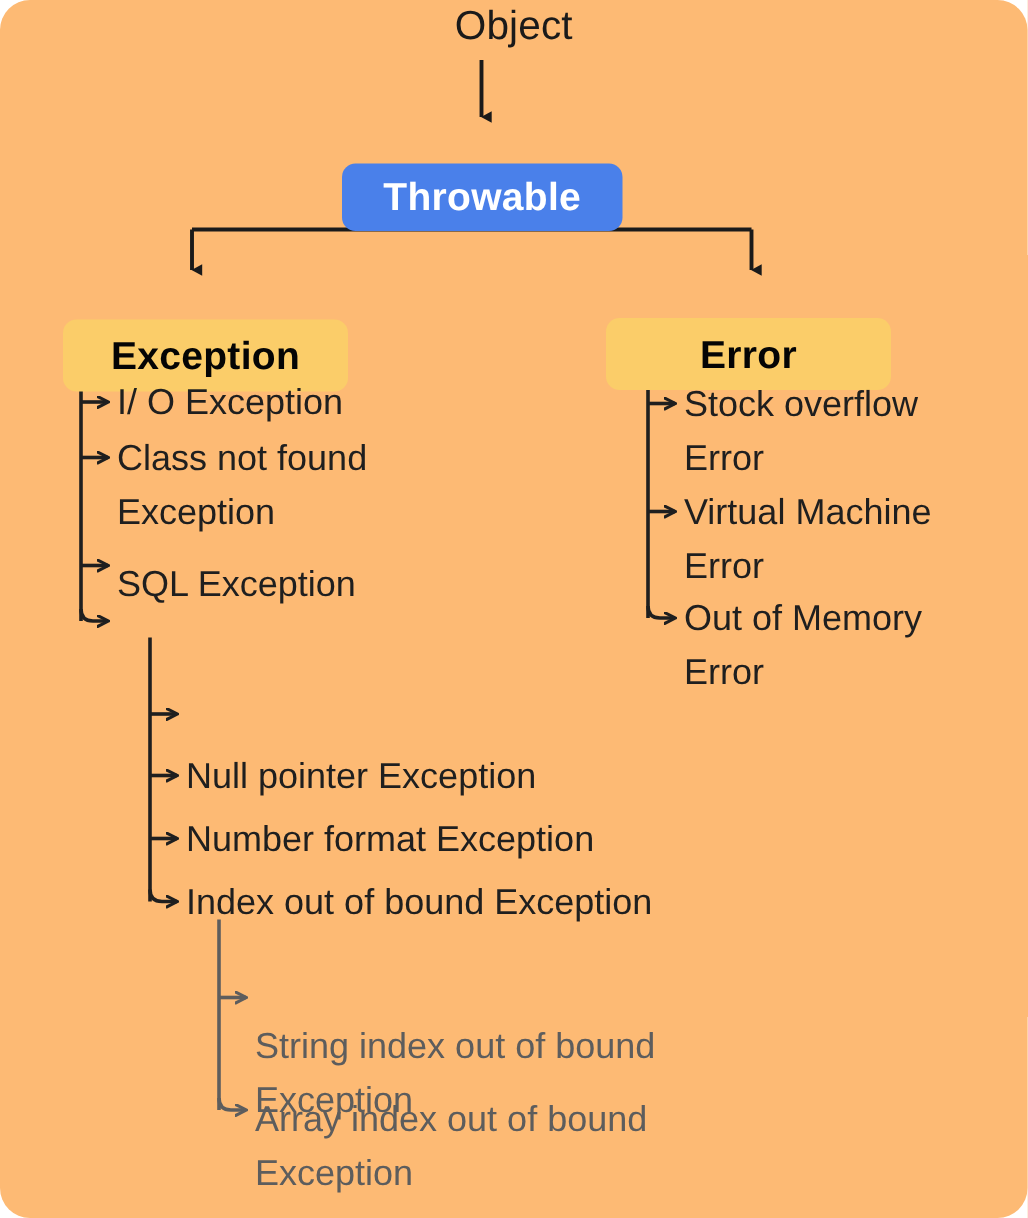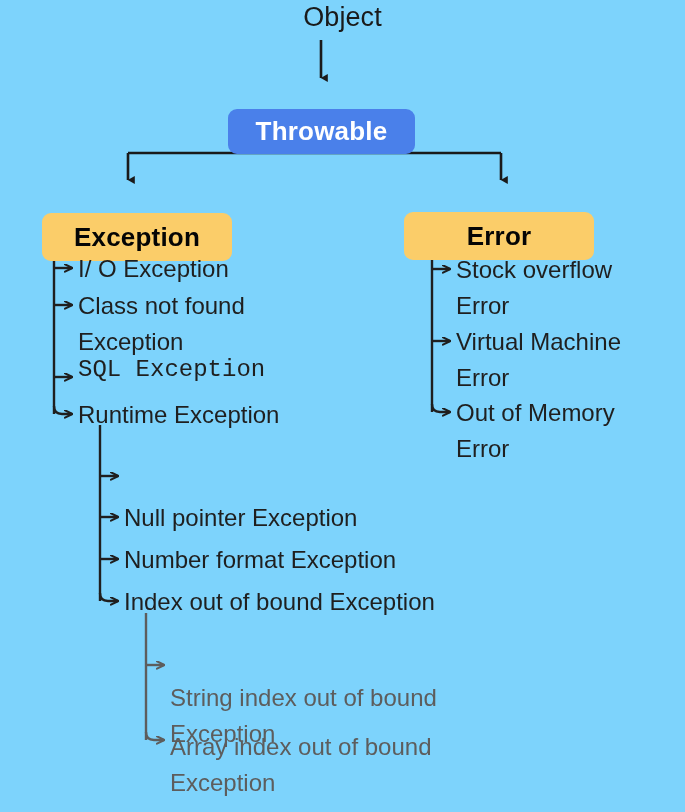--- a/index.html
+++ b/index.html
@@ -11,21 +11,22 @@
   body {
     font-family: "Liberation Sans", "DejaVu Sans", sans-serif;
     width: 685px;
     height: 812px;
     overflow: hidden;
   }
   #diagram {
     position: relative;
     width: 685px;
     height: 812px;
-    background: #7dd3fc;
+    background: #fdba74;
+    border-radius: 20px;
   }
   #edges {
     position: absolute;
     left: 0;
     top: 0;
     width: 685px;
     height: 812px;
     pointer-events: none;
   }
 
@@ -160,22 +161,21 @@
   <div class="root-label">Object</div>
 
   <div class="node-box blue" id="box-throwable">Throwable</div>
 
   <div class="node-box amber" id="box-exception">Exception</div>
   <div class="node-box amber" id="box-error">Error</div>
 
   <div class="leaf" style="left:78px; top:251px;">I/ O Exception</div>
   <div class="leaf" style="left:78px; top:288px;">Class not found
 Exception</div>
-  <div class="leaf" style="left:78px; top:352px;font-family:Liberation Mono, monospace;">SQL Exception</div>
-  <div class="leaf" style="left:78px; top:397px;">Runtime Exception</div>
+  <div class="leaf" style="left:78px; top:372px;">SQL Exception</div>
 
   <div class="leaf" style="left:456px; top:252px;">Stock overflow
 Error</div>
   <div class="leaf" style="left:456px; top:324px;">Virtual Machine
 Error</div>
   <div class="leaf" style="left:456px; top:395px;">Out of Memory
 Error</div>
 
   <div class="leaf" style="left:124px; top:542px;">Number format Exception</div>
   <div class="leaf" style="left:124px; top:500px;">Null pointer Exception</div>

